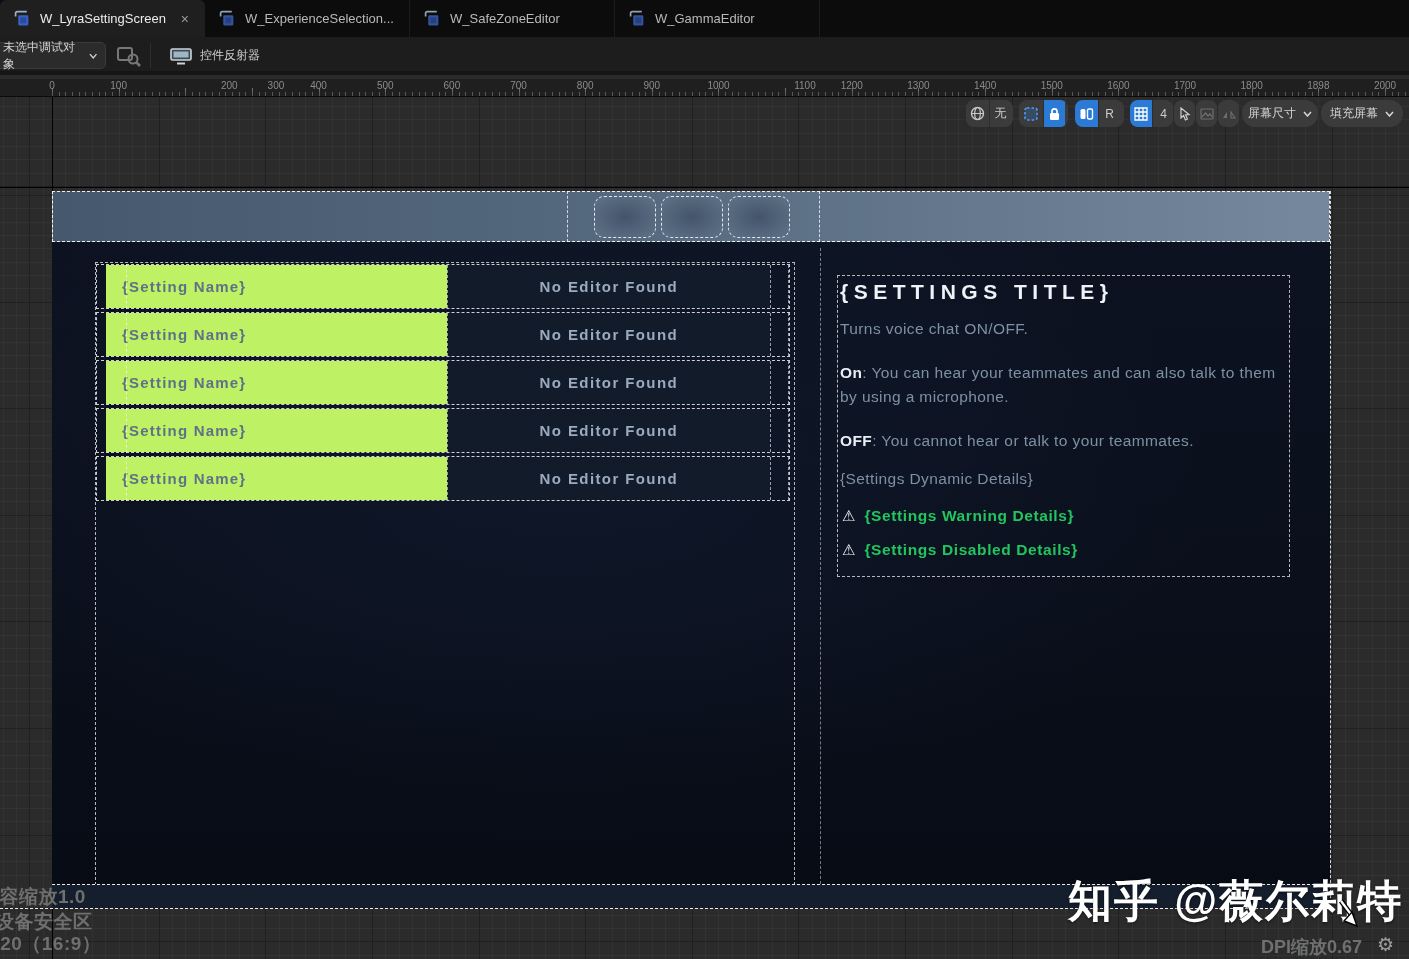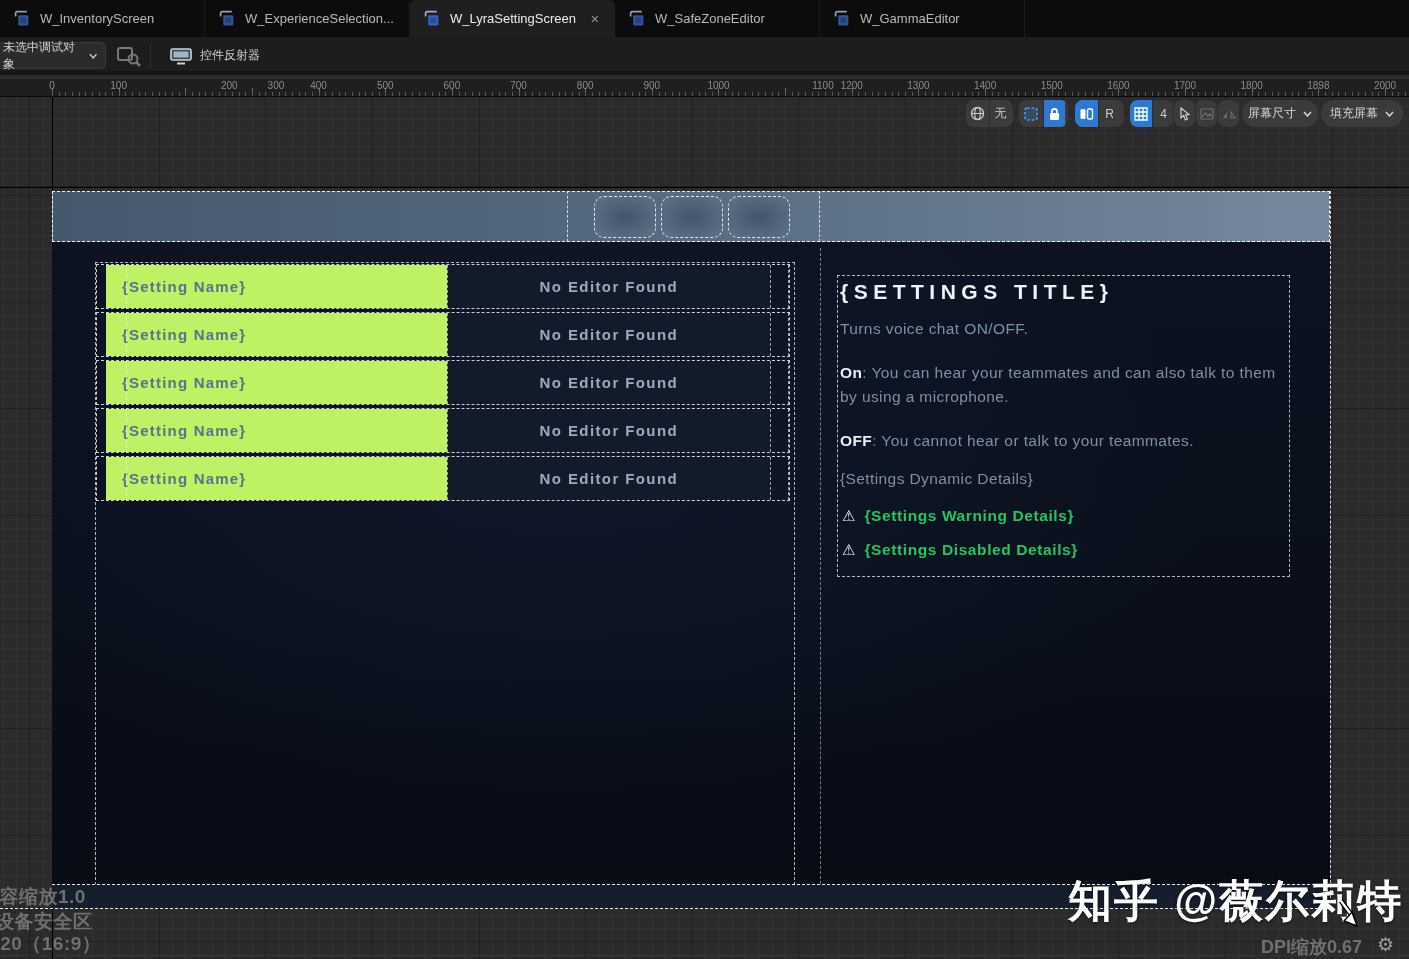--- a/index.html
+++ b/index.html
@@ -86,44 +86,36 @@
   .gear { position:absolute; left:1377px; top:933px; color:#9a9e a2; color:#9a9ea2; font-size:19px; }
   .watermark { position:absolute; left:1068px; top:872px; color:#ffffff; font-size:44px; font-weight:600; letter-spacing:2px; white-space:nowrap; text-shadow:0 1px 3px rgba(0,0,0,0.55); }
   .mcursor { position:absolute; left:1336px; top:898px; width:26px; height:32px; }
 </style>
 </head>
 <body>
 
 <div id="app">
 
   <div class="tabbar">
+    <div class="tab active">
+      <svg class="wicon" viewBox="0 0 16 16">
+          <path d="M1.5 6 V3 a1.5 1.5 0 0 1 1.5-1.5 h9" stroke="#9fb0c8" stroke-width="1.6" fill="none"></path>
+          <rect x="4" y="5" width="9.5" height="9.5" rx="1" fill="#3a60c4"></rect>
+          <rect x="6" y="7" width="5.5" height="5.5" fill="#2a4aa0"></rect>
+        </svg>
+      <span>W_LyraSettingScreen</span>
+      <span class="close">×</span>
+    </div>
     <div class="tab">
       <svg class="wicon" viewBox="0 0 16 16">
           <path d="M1.5 6 V3 a1.5 1.5 0 0 1 1.5-1.5 h9" stroke="#93a1b5" stroke-width="1.6" fill="none"></path>
           <rect x="4" y="5" width="9.5" height="9.5" rx="1" fill="#33539d"></rect>
           <rect x="6" y="7" width="5.5" height="5.5" fill="#24407e"></rect>
         </svg>
-      <span>W_InventoryScreen</span>
-    </div>
-    <div class="tab">
-      <svg class="wicon" viewBox="0 0 16 16">
-          <path d="M1.5 6 V3 a1.5 1.5 0 0 1 1.5-1.5 h9" stroke="#93a1b5" stroke-width="1.6" fill="none"></path>
-          <rect x="4" y="5" width="9.5" height="9.5" rx="1" fill="#33539d"></rect>
-          <rect x="6" y="7" width="5.5" height="5.5" fill="#24407e"></rect>
-        </svg>
       <span>W_ExperienceSelection...</span>
-    </div>
-    <div class="tab active">
-      <svg class="wicon" viewBox="0 0 16 16">
-          <path d="M1.5 6 V3 a1.5 1.5 0 0 1 1.5-1.5 h9" stroke="#9fb0c8" stroke-width="1.6" fill="none"></path>
-          <rect x="4" y="5" width="9.5" height="9.5" rx="1" fill="#3a60c4"></rect>
-          <rect x="6" y="7" width="5.5" height="5.5" fill="#2a4aa0"></rect>
-        </svg>
-      <span>W_LyraSettingScreen</span>
-      <span class="close">×</span>
     </div>
     <div class="tab">
       <svg class="wicon" viewBox="0 0 16 16">
           <path d="M1.5 6 V3 a1.5 1.5 0 0 1 1.5-1.5 h9" stroke="#93a1b5" stroke-width="1.6" fill="none"></path>
           <rect x="4" y="5" width="9.5" height="9.5" rx="1" fill="#33539d"></rect>
           <rect x="6" y="7" width="5.5" height="5.5" fill="#24407e"></rect>
         </svg>
       <span>W_SafeZoneEditor</span>
     </div>
     <div class="tab">
@@ -164,21 +156,21 @@
       <span class="rlab" style="left: 118.65px;">100</span>
       <span class="rlab" style="left: 185.3px; margin-left: 44px;">200</span>
       <span class="rlab" style="left: 251.95px; margin-left: 24px;">300</span>
       <span class="rlab" style="left: 318.6px;">400</span>
       <span class="rlab" style="left: 385.25px;">500</span>
       <span class="rlab" style="left: 451.9px;">600</span>
       <span class="rlab" style="left: 518.55px;">700</span>
       <span class="rlab" style="left: 585.2px;">800</span>
       <span class="rlab" style="left: 651.85px;">900</span>
       <span class="rlab" style="left: 718.5px;">1000</span>
-      <span class="rlab" style="left: 823px;">1100</span>
+      <span class="rlab" style="left: 805px;">1100</span>
       <span class="rlab" style="left: 851.8px;">1200</span>
       <span class="rlab" style="left: 918.45px;">1300</span>
       <span class="rlab" style="left: 985.1px;">1400</span>
       <span class="rlab" style="left: 1051.75px;">1500</span>
       <span class="rlab" style="left: 1118.4px;">1600</span>
       <span class="rlab" style="left: 1185.05px;">1700</span>
       <span class="rlab" style="left: 1251.7px;">1800</span>
       <span class="rlab" style="left: 1318.35px;">1898</span>
       <span class="rlab" style="left: 1385px;">2000</span>
     </div>

